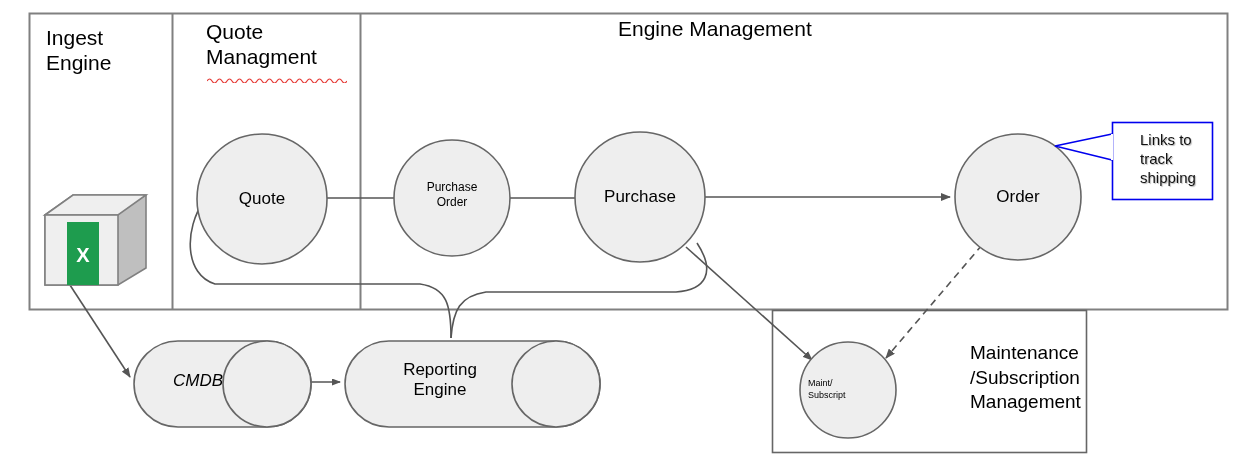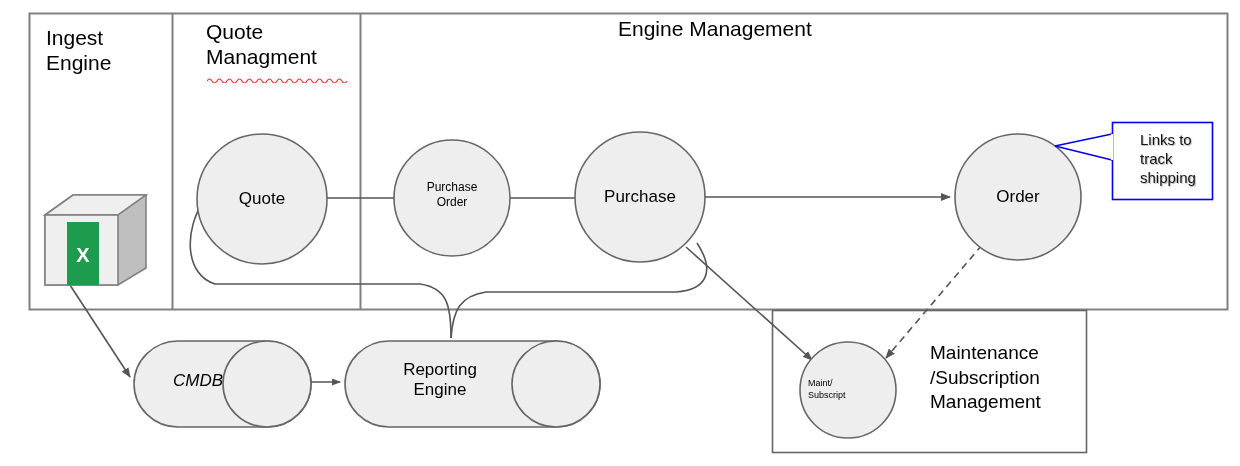--- a/index.html
+++ b/index.html
@@ -7,21 +7,21 @@
        font-family:"Liberation Sans","DejaVu Sans",sans-serif;color:#000;}
   #canvas{position:relative;width:1240px;height:466px;}
   svg#diagram{position:absolute;left:0;top:0;width:1240px;height:466px;}
   .lbl{position:absolute;white-space:pre;line-height:1.18;}
   .swim-title{font-size:21px;color:#000;}
   .node-lbl{font-size:17px;text-align:center;}
   .node-lbl-sm{font-size:12px;text-align:center;line-height:1.25;}
   .node-lbl-xs{font-size:9px;line-height:1.3;}
   .callout-text{font-size:15px;line-height:1.28;color:#111;
                 text-shadow:1px 1px 1px rgba(0,0,0,0.28);}
-  .maint-text{font-size:19px;line-height:1.3;}
+  .maint-text{font-size:19px;line-height:1.3;margin-left:40px;}
   .squiggle{position:absolute;height:5px;}
 </style>
 </head>
 <body>
 
 <div id="canvas">
 
   <svg id="diagram" viewBox="0 0 1240 466">
     <defs>
       <marker id="arrowhead" markerWidth="10" markerHeight="8" refX="9" refY="4" orient="auto" markerUnits="userSpaceOnUse">

